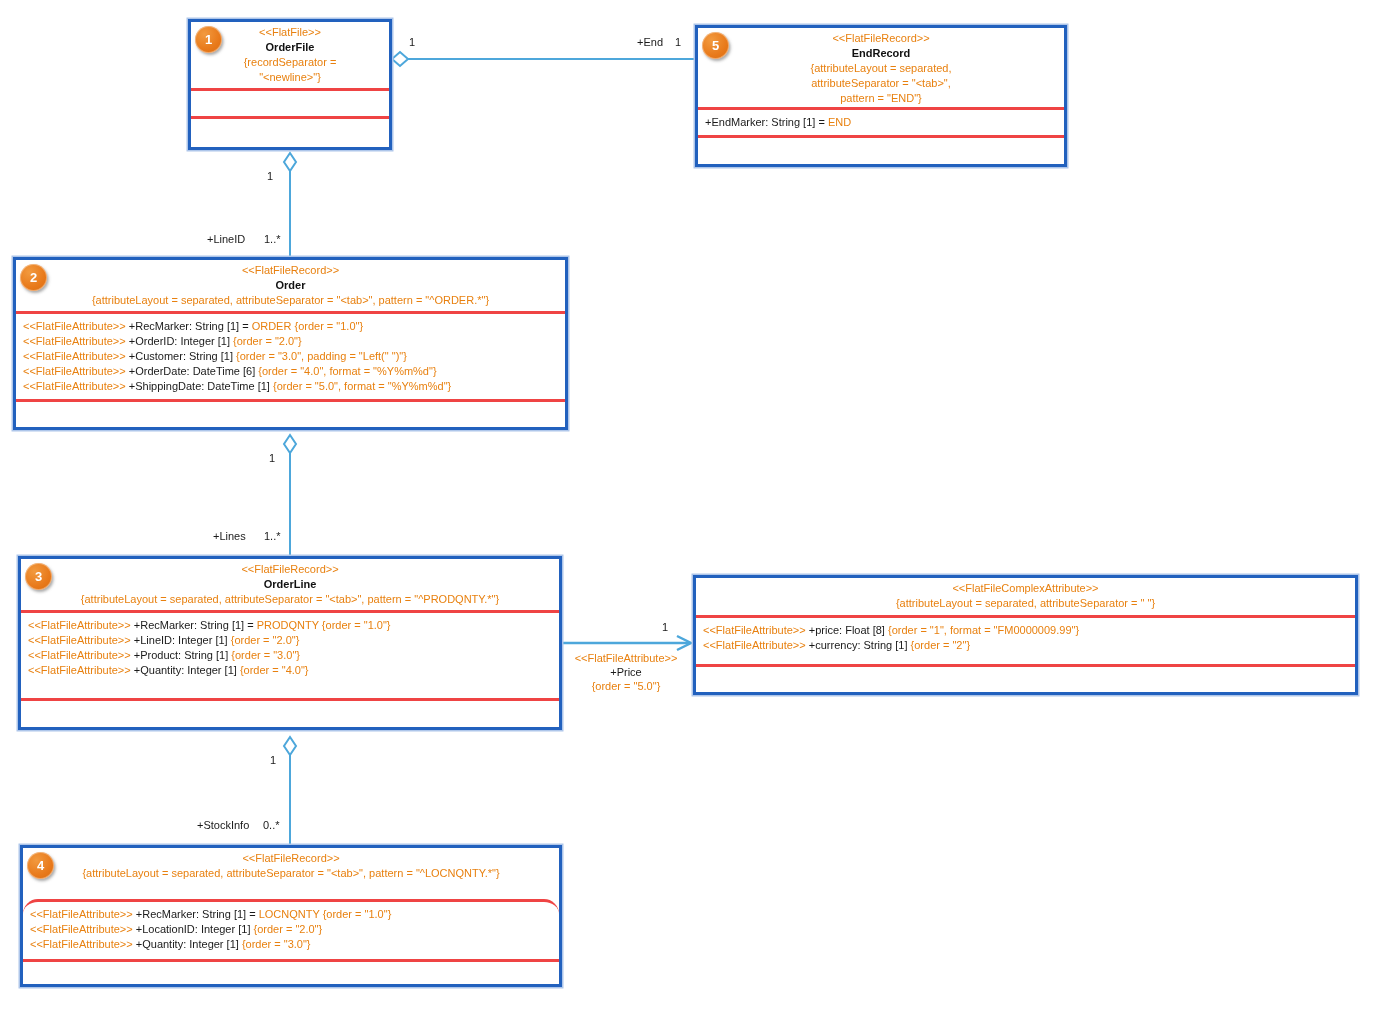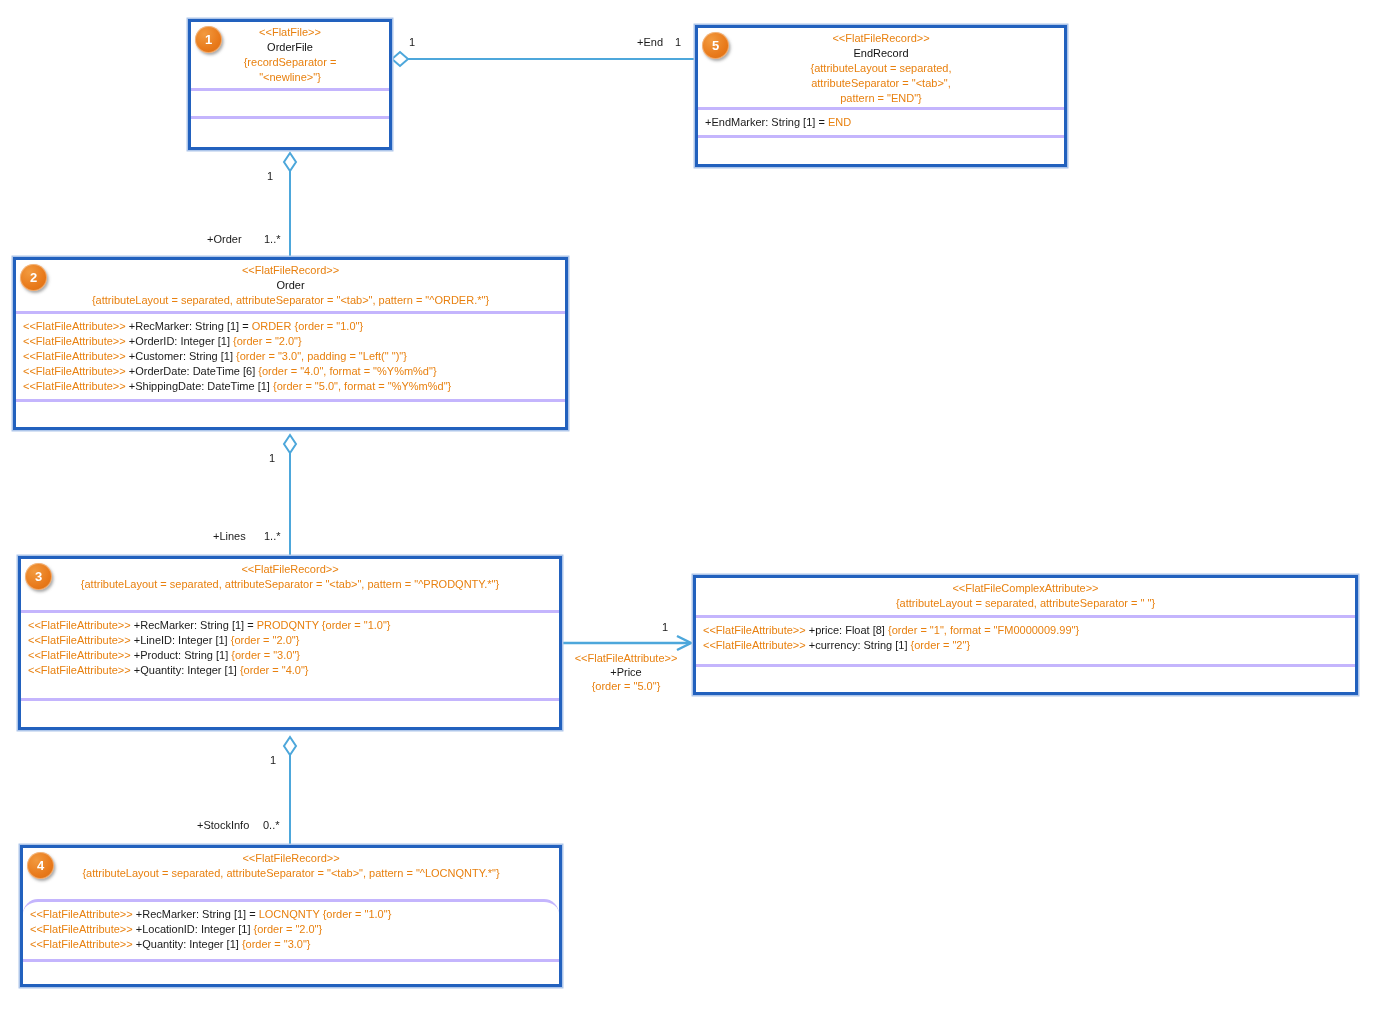--- a/index.html
+++ b/index.html
@@ -2,25 +2,25 @@
 <html><head>
 <meta charset="utf-8">
 <style>
   html,body{margin:0;padding:0;background:#fff;}
   .canvas{position:relative;width:1386px;height:1018px;background:#ffffff;
           font-family:"Liberation Sans",sans-serif;overflow:hidden;}
   .wires{position:absolute;left:0;top:0;}
 
   .uml-box{position:absolute;box-sizing:border-box;border:3px solid #2261be;
            background:#fff;box-shadow:0 0 0 1.5px #aec6ea;}
-  .comp{box-sizing:border-box;border-top:3px solid #c4b5fd;overflow:hidden;}
+  .comp{box-sizing:border-box;border-top:3px solid #ef4444;overflow:hidden;}
   .comp.head{border-top:none;padding-top:3px;text-align:center;}
   .tline{line-height:15px;font-size:11px;white-space:nowrap;}
   .o{color:#e8800f;font-weight:normal;}
-  .n{color:#111111;font-weight:normal;}
+  .n{color:#111111;font-weight:bold;}
   .b{color:#1a1a1a;font-weight:normal;}
   .attrs{padding:5px 0 0 7px;text-align:left;}
   .arow{line-height:15px;font-size:11px;white-space:nowrap;}
 
   .badge{position:absolute;left:4px;top:4px;width:27px;height:27px;border-radius:50%;
          background:radial-gradient(circle at 35% 30%, #f29a3f, #e8791a 60%, #d96c0f);
          color:#fff;font-weight:bold;font-size:13px;line-height:27px;text-align:center;
          box-shadow:1.5px 2px 3px rgba(100,100,100,.55), inset 0 0 0 1px rgba(255,255,255,.35);
          z-index:2;}
 
@@ -87,20 +87,21 @@
         <div class="arow"><span class="o">&lt;&lt;FlatFileAttribute&gt;&gt; </span><span class="b">+OrderDate: DateTime [6] </span><span class="o">{order = "4.0", format = "%Y%m%d"}</span></div>
         <div class="arow"><span class="o">&lt;&lt;FlatFileAttribute&gt;&gt; </span><span class="b">+ShippingDate: DateTime [1] </span><span class="o">{order = "5.0", format = "%Y%m%d"}</span></div>
       </div>
     <div class="comp" style="height:28px;"></div>
   </div>
 
   <div class="uml-box" style="left:18px;top:556px;width:544px;">
     <div class="badge">3</div>
     <div class="comp head" style="height:51px;">
         <div class="tline o">&lt;&lt;FlatFileRecord&gt;&gt;</div>
+        <div class="tline n">OrderLine</div>
         <div class="tline o">{attributeLayout = separated, attributeSeparator = "&lt;tab&gt;", pattern = "^PRODQNTY.*"}</div>
       </div>
     <div class="comp attrs" style="height:88px;">
         <div class="arow"><span class="o">&lt;&lt;FlatFileAttribute&gt;&gt; </span><span class="b">+RecMarker: String [1] = </span><span class="o">PRODQNTY {order = "1.0"}</span></div>
         <div class="arow"><span class="o">&lt;&lt;FlatFileAttribute&gt;&gt; </span><span class="b">+LineID: Integer [1] </span><span class="o">{order = "2.0"}</span></div>
         <div class="arow"><span class="o">&lt;&lt;FlatFileAttribute&gt;&gt; </span><span class="b">+Product: String [1] </span><span class="o">{order = "3.0"}</span></div>
         <div class="arow"><span class="o"> &lt;&lt;FlatFileAttribute&gt;&gt; </span><span class="b">+Quantity: Integer [1] </span><span class="o">{order = "4.0"}</span></div>
       </div>
     <div class="comp" style="height:29px;"></div>
   </div>
@@ -144,21 +145,21 @@
         <div class="arow"><span class="o">&lt;&lt;FlatFileAttribute&gt;&gt; </span><span class="b">+currency: String [1] </span><span class="o">{order = "2"}</span></div>
       </div>
     <div class="comp" style="height:28px;"></div>
   </div>
 
   <div class="lbl" style="left:409px;top:36px;">1</div>
   <div class="lbl" style="left:637px;top:36px;">+End</div>
   <div class="lbl" style="left:675px;top:36px;">1</div>
 
   <div class="lbl" style="left:267px;top:170px;">1</div>
-  <div class="lbl" style="left:207px;top:233px;">+Order</div>
+  <div class="lbl" style="left:207px;top:233px;">+LineID</div>
   <div class="lbl" style="left:264px;top:233px;">1..*</div>
 
   <div class="lbl" style="left:269px;top:452px;">1</div>
   <div class="lbl" style="left:213px;top:530px;">+Lines</div>
   <div class="lbl" style="left:264px;top:530px;">1..*</div>
 
   <div class="lbl" style="left:270px;top:754px;">1</div>
   <div class="lbl" style="left:197px;top:819px;">+StockInfo</div>
   <div class="lbl" style="left:263px;top:819px;">0..*</div>
 

